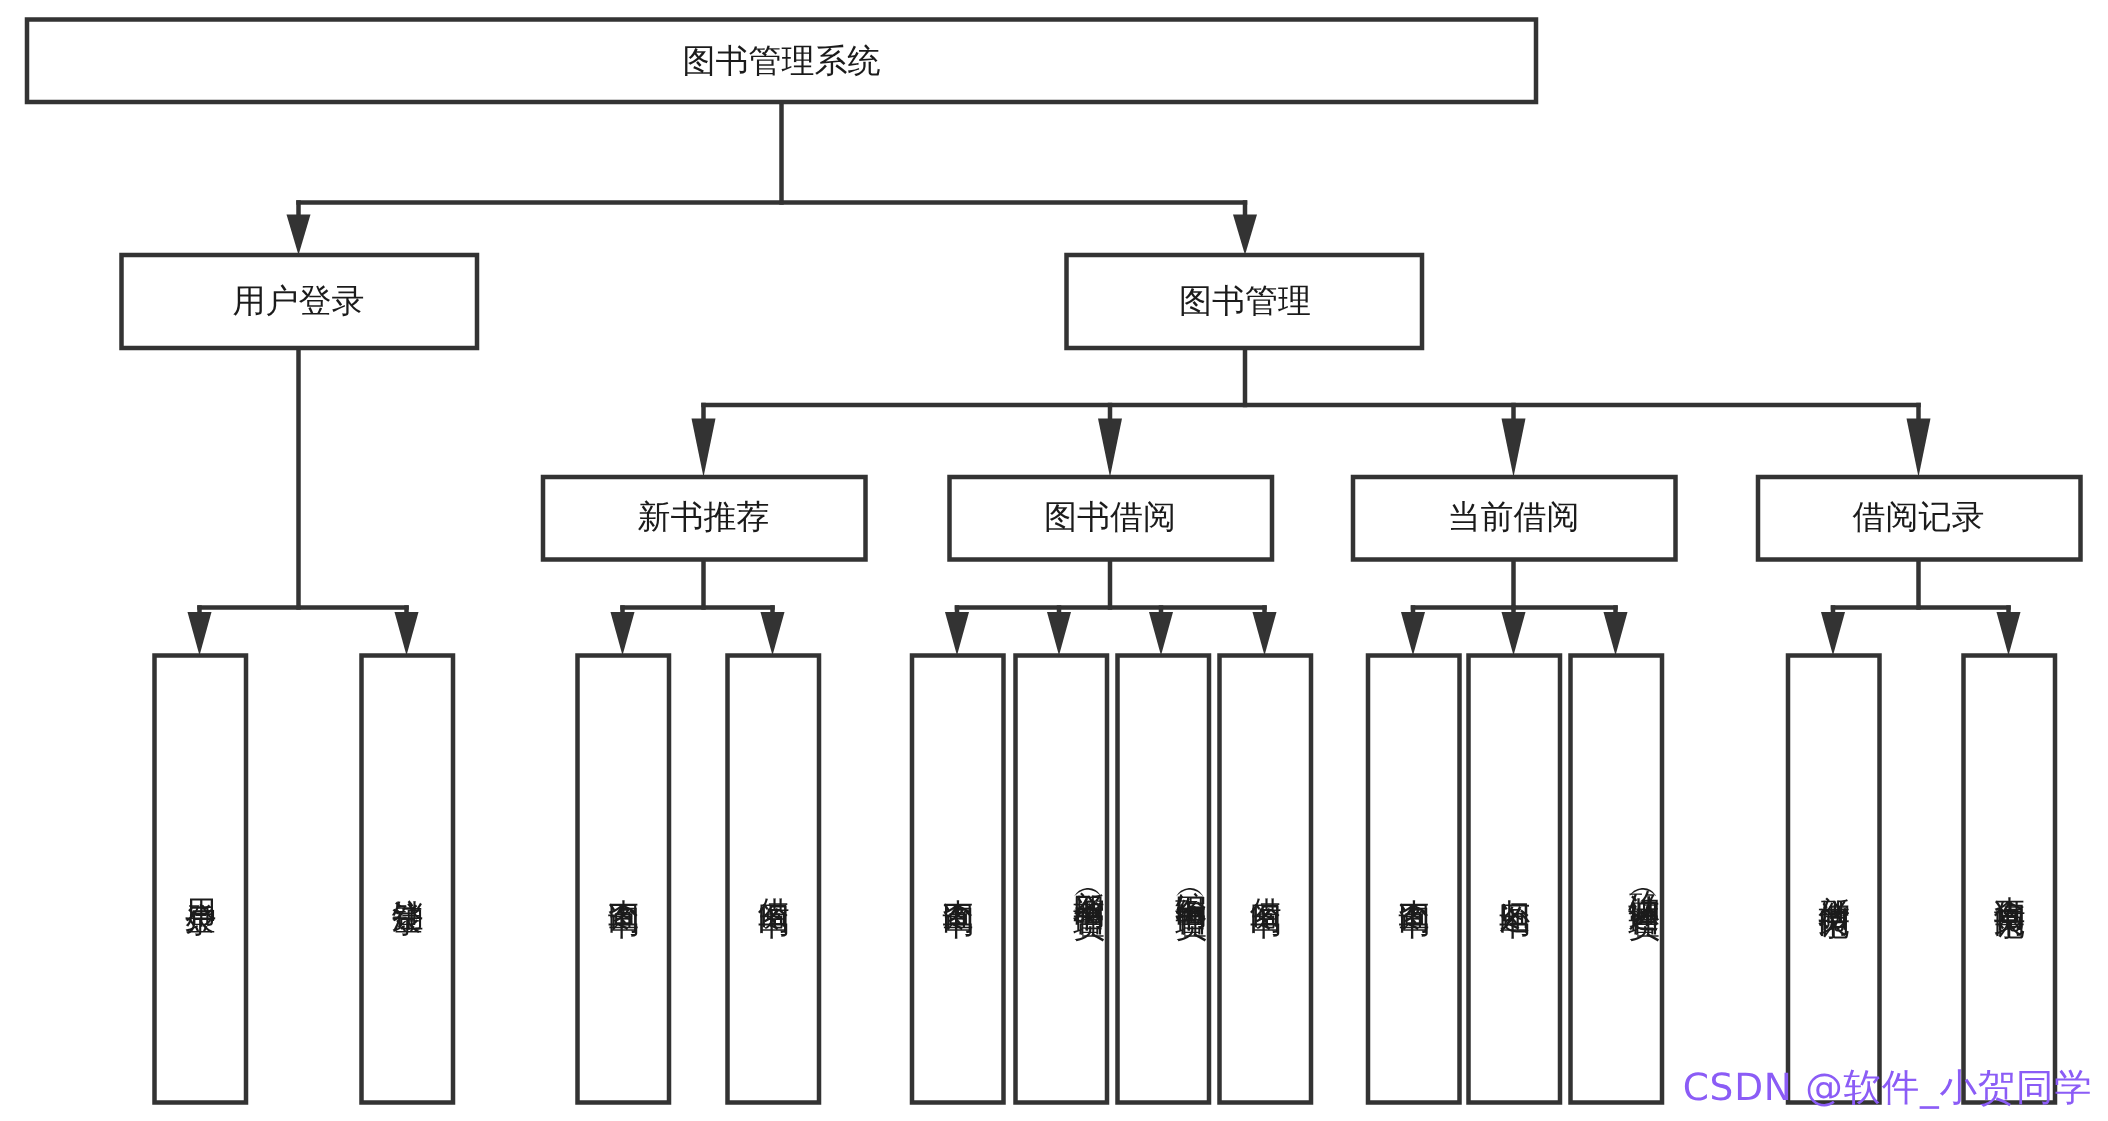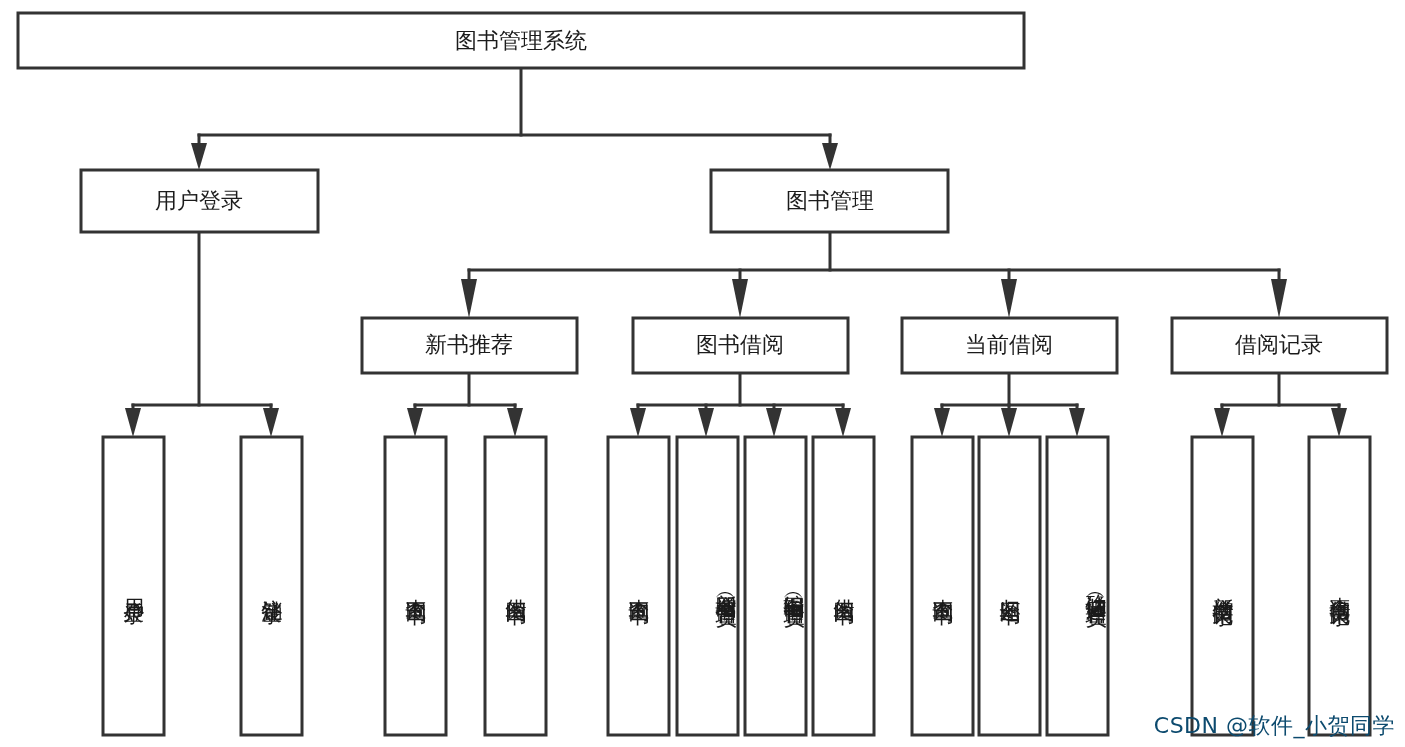--- a/index.html
+++ b/index.html
@@ -62,22 +62,22 @@
     justify-content: center;
     text-align: center;
     white-space: nowrap;
     pointer-events: none;
   }
   .watermark {
     position: absolute;
     right: 10px;
     bottom: 6px;
     font-family: "DejaVu Sans", "Liberation Sans", sans-serif;
-    font-size: 22px;
-    color: #0c4a6e;
+    font-size: 25px;
+    color: #8b5cf6;
     letter-spacing: 0.5px;
     white-space: nowrap;
   }
 </style>
 </head>
 <body>
 
 <div id="diagram-root">
 
   <svg class="diagram-canvas" viewBox="0 0 1405 747" xmlns="http://www.w3.org/2000/svg">

